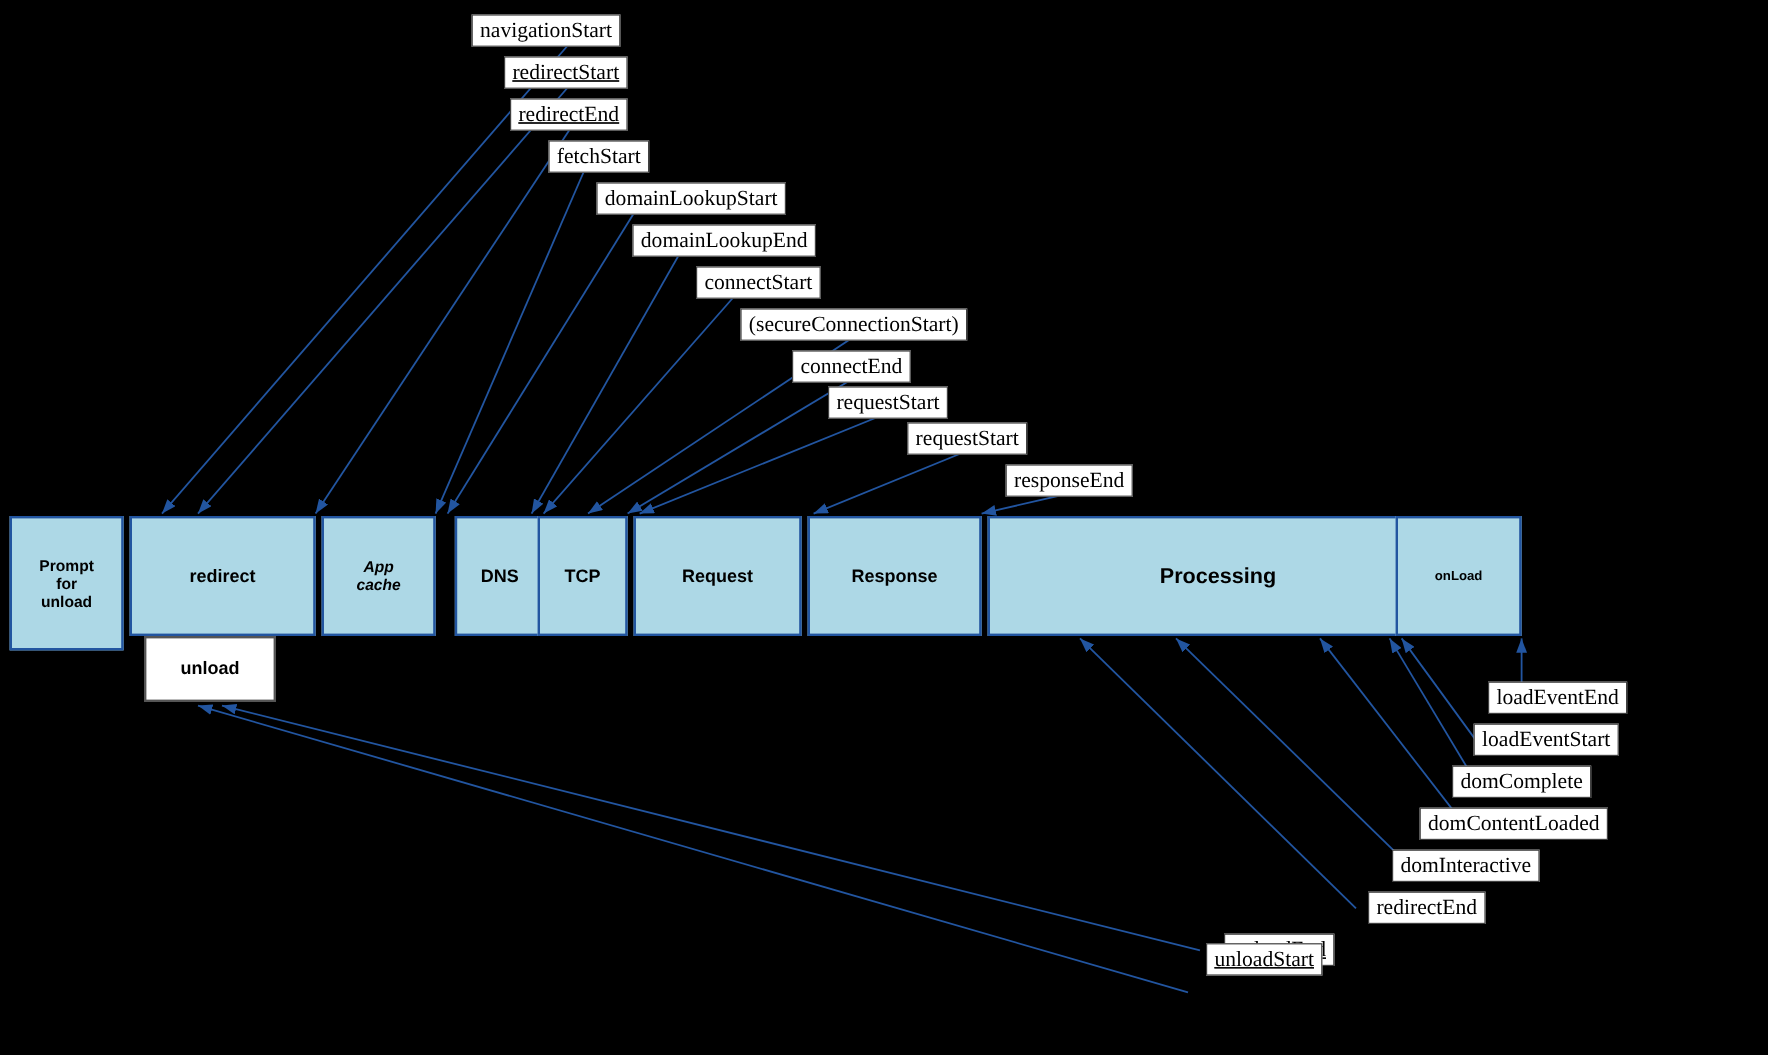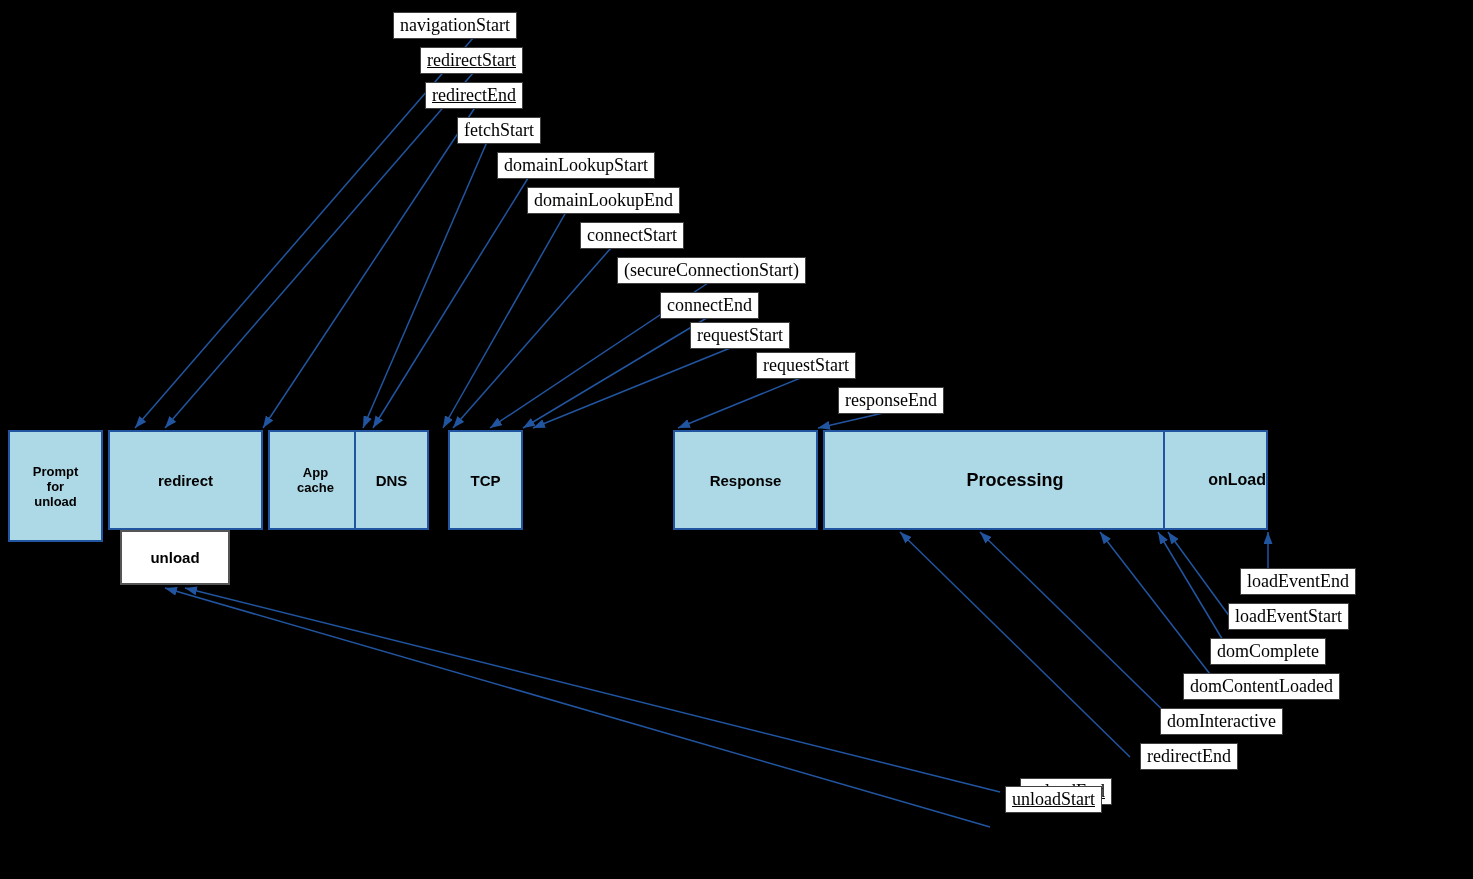--- a/index.html
+++ b/index.html
@@ -108,36 +108,39 @@
 
   <div class="phase-box" style="left:8px;top:430px;width:95px;height:112px;font-size:13px;">
     <span style="white-space:pre-line;text-align:center;">Prompt
 for
 unload</span>
   </div>
   <div class="phase-box" style="left:108px;top:430px;width:155px;height:100px;">
     <span>redirect</span>
   </div>
   <div class="phase-box" style="left:268px;top:430px;width:95px;height:100px;font-size:13px;">
-    <span style="white-space:pre-line;text-align:center;">App
+    <span style="white-space:pre-line;text-align:center;font-style:italic;">App
 cache</span>
   </div>
-  <div class="phase-box" style="left:354px;top:430px;width:75px;height:100px;">
+  <div class="phase-box" style="left:379px;top:430px;width:75px;height:100px;">
     <span>DNS</span>
   </div>
   <div class="phase-box" style="left:448px;top:430px;width:75px;height:100px;">
     <span>TCP</span>
   </div>
+  <div class="phase-box" style="left:528px;top:430px;width:140px;height:100px;">
+    <span>Request</span>
+  </div>
   <div class="phase-box" style="left:673px;top:430px;width:145px;height:100px;">
     <span>Response</span>
   </div>
   <div class="phase-box" style="left:823px;top:430px;width:384px;height:100px;font-size:18px;">
     <span>Processing</span>
   </div>
-  <div class="phase-box" style="left:1163px;top:430px;width:105px;height:100px;font-size:16px;justify-content:flex-end;">
+  <div class="phase-box" style="left:1163px;top:430px;width:105px;height:100px;font-size:11px;">
     <span>onLoad</span>
   </div>
 
   <div class="phase-box white-bg" style="left:120px;top:530px;width:110px;height:55px;border:2px solid #555;">
     <span>unload</span>
   </div>
 
   <div class="label-box" style="left:393px;top:12px;">
     <span>navigationStart</span>
   </div>

